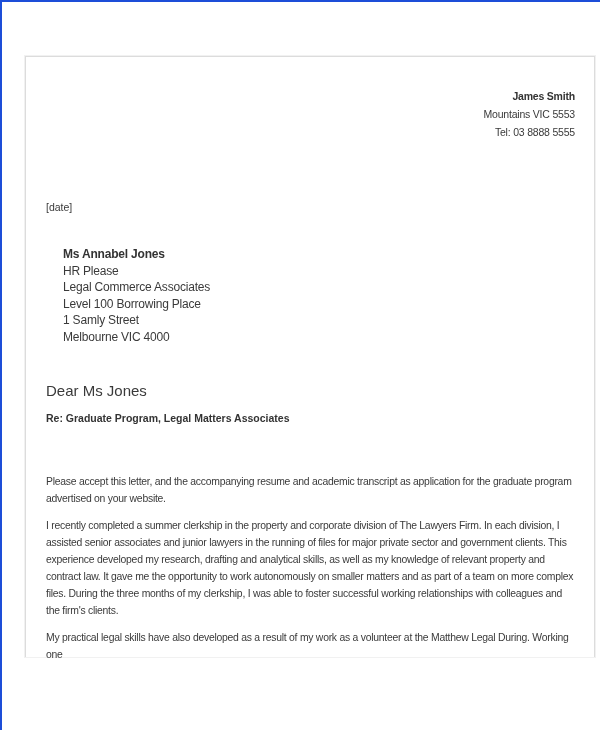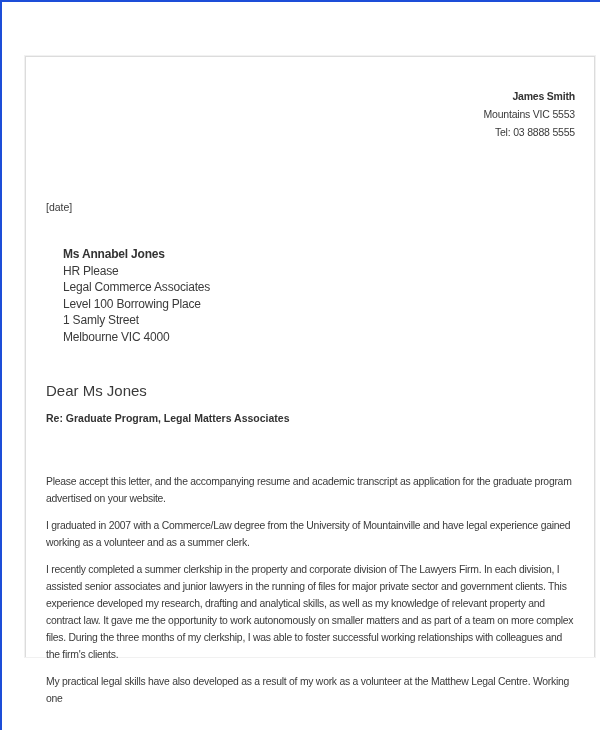--- a/index.html
+++ b/index.html
@@ -122,19 +122,18 @@
       <div>1 Samly Street</div>
       <div>Melbourne VIC 4000</div>
     </div>
 
     <div class="salutation">Dear Ms Jones</div>
 
     <div class="subject">Re: Graduate Program, Legal Matters Associates</div>
 
     <div class="body">
       <p>Please accept this letter, and the accompanying resume and academic transcript as application for the graduate program advertised on your website.</p>
-      <p>I graduated in 2007 with a Commerce/Law degree from the University of Mountainville and have legal experience gained working as a volunteer and as a summer clerk.</p>
       <p>I recently completed a summer clerkship in the property and corporate division of The Lawyers Firm. In each division, I assisted senior associates and junior lawyers in the running of files for major private sector and government clients. This experience developed my research, drafting and analytical skills, as well as my knowledge of relevant property and contract law. It gave me the opportunity to work autonomously on smaller matters and as part of a team on more complex files. During the three months of my clerkship, I was able to foster successful working relationships with colleagues and the firm's clients.</p>
-      <p>My practical legal skills have also developed as a result of my work as a volunteer at the Matthew Legal Centre. Working one</p>
+      <p>My practical legal skills have also developed as a result of my work as a volunteer at the Matthew Legal During. Working one</p>
     </div>
 
   </div>
 </div>
 
 </body></html>

